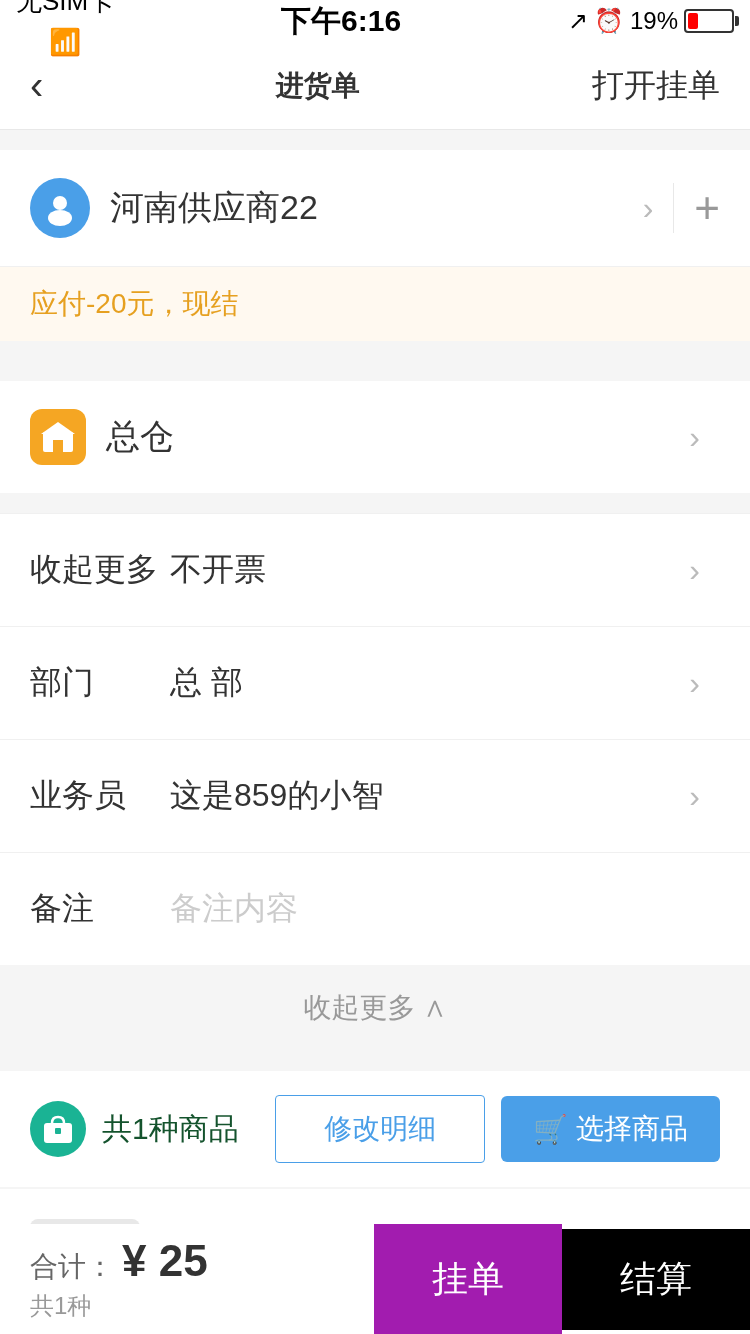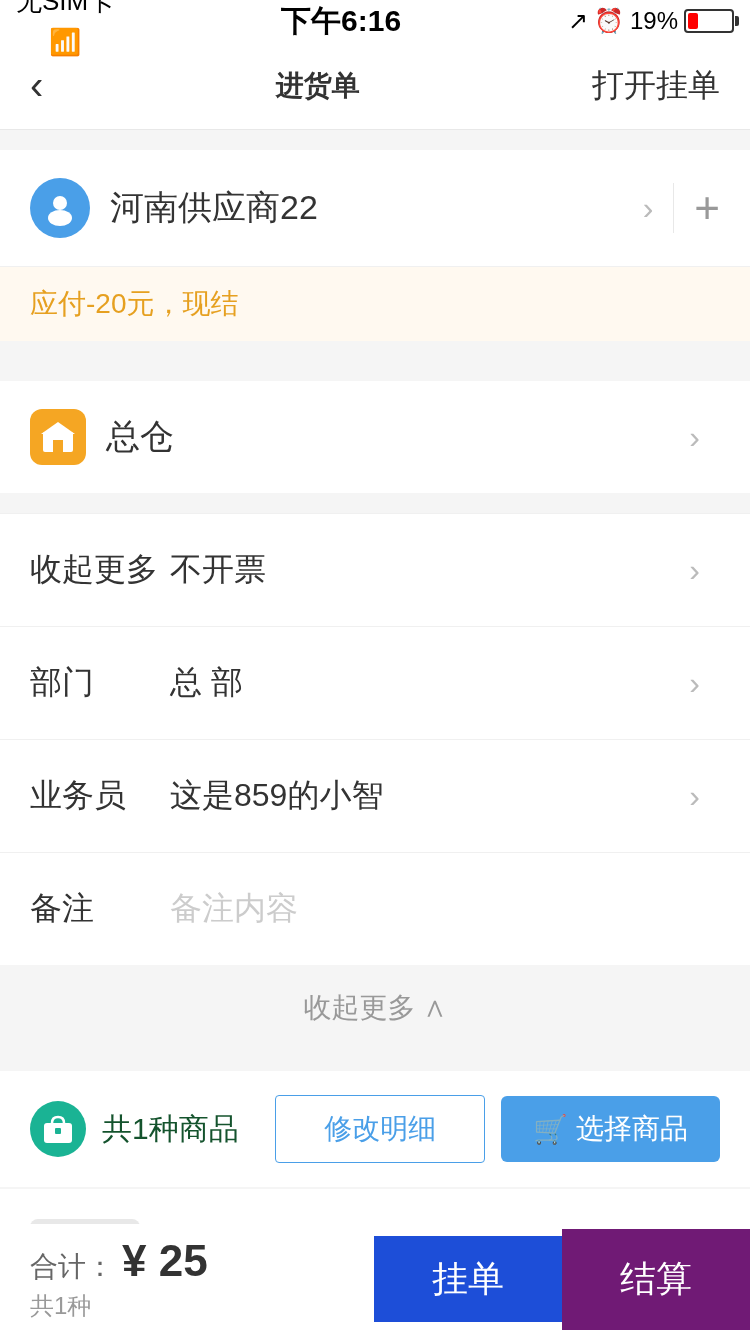--- a/index.html
+++ b/index.html
@@ -313,34 +313,34 @@
       font-weight: 600;
       color: #333;
     }
     .total-sub {
       font-size: 24px;
       color: #999;
       margin-top: 4px;
     }
     .btn-hang {
       width: 188px;
-      height: 86px;
-      background: #1d4ed8;
+      height: 110px;
+      background: #a21caf;
       color: #fff;
       font-size: 36px;
       display: flex;
       align-items: center;
       justify-content: center;
       cursor: pointer;
       flex-shrink: 0;
     }
     .btn-checkout {
       width: 188px;
       height: 101px;
-      background: #701a75;
+      background: #000000;
       color: #fff;
       font-size: 36px;
       display: flex;
       align-items: center;
       justify-content: center;
       cursor: pointer;
       flex-shrink: 0;
     }
   </style>
 </head>

